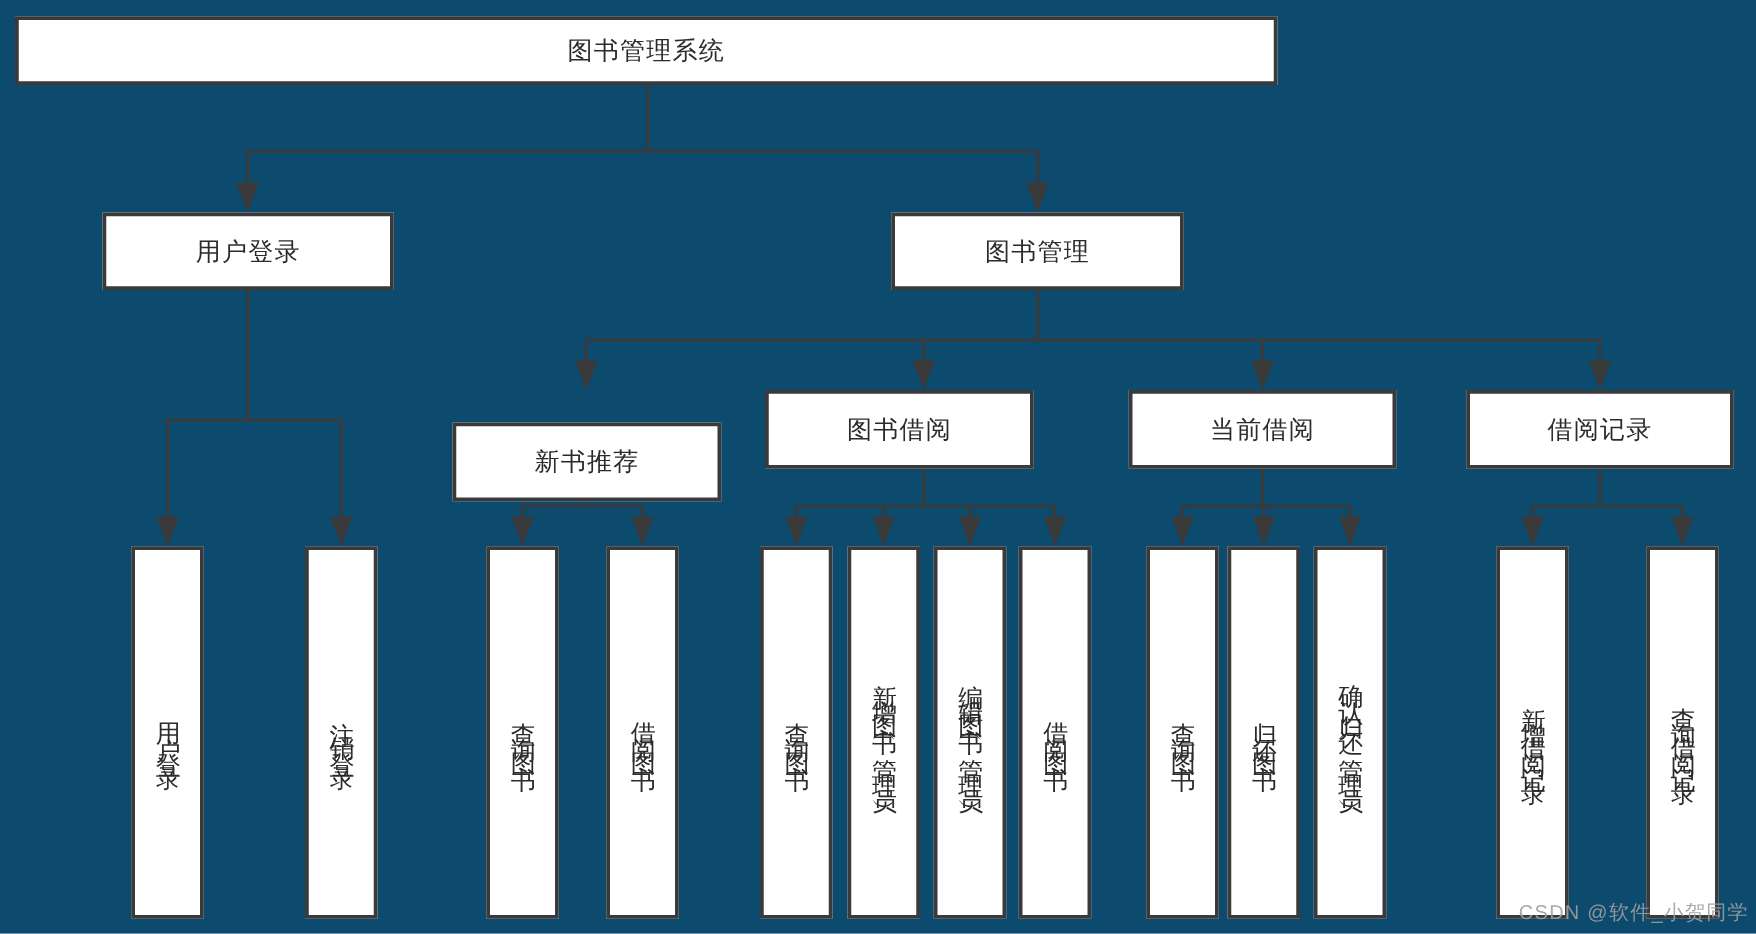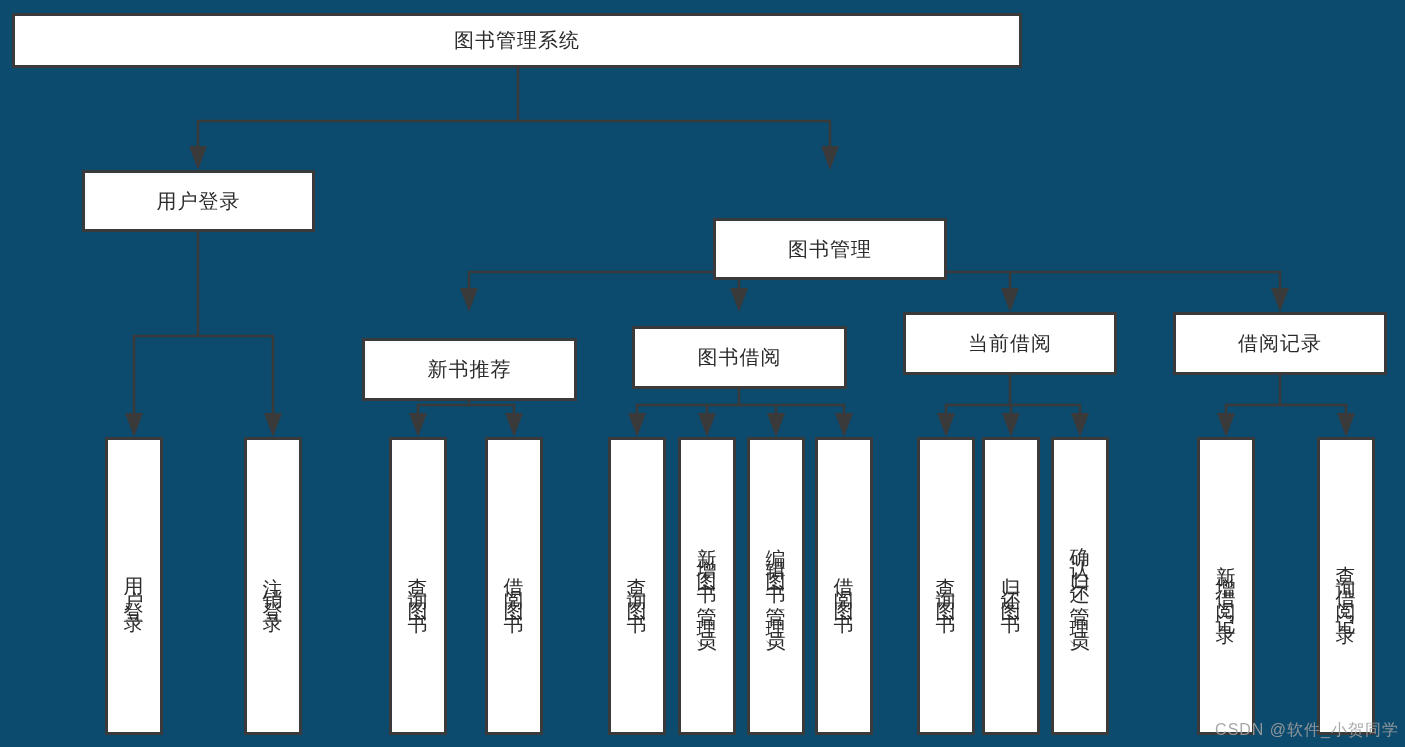--- a/index.html
+++ b/index.html
@@ -24,23 +24,23 @@
     box-sizing: border-box;
     display: flex;
     align-items: center;
     justify-content: center;
     color: #2b2b2b;
     z-index: 2;
   }
   .hbox { font-size: 20px; letter-spacing: 1px; }
   .root-box  { left: 12px;   top: 13px;  width: 1010px; height: 55px; }
   .n-userlogin { left: 82px;  top: 170px; width: 233px; height: 62px; }
-  .n-bookmgmt  { left: 713px; top: 170px; width: 234px; height: 62px; margin-top: 48px; }
+  .n-bookmgmt  { left: 713px; top: 170px; width: 234px; height: 62px; }
   .n-newbook   { left: 362px; top: 312px; width: 215px; height: 63px; margin-top: 26px; }
-  .n-borrow    { left: 632px; top: 312px; width: 215px; height: 63px; margin-top: 14px; }
+  .n-borrow    { left: 612px; top: 312px; width: 215px; height: 63px; }
   .n-current   { left: 903px; top: 312px; width: 214px; height: 63px; }
   .n-records   { left: 1173px;top: 312px; width: 214px; height: 63px; }
   .vbox {
     top: 437px;
     width: 58px;
     height: 298px;
   }
   .vtext {
     writing-mode: vertical-rl;
     text-orientation: mixed;

